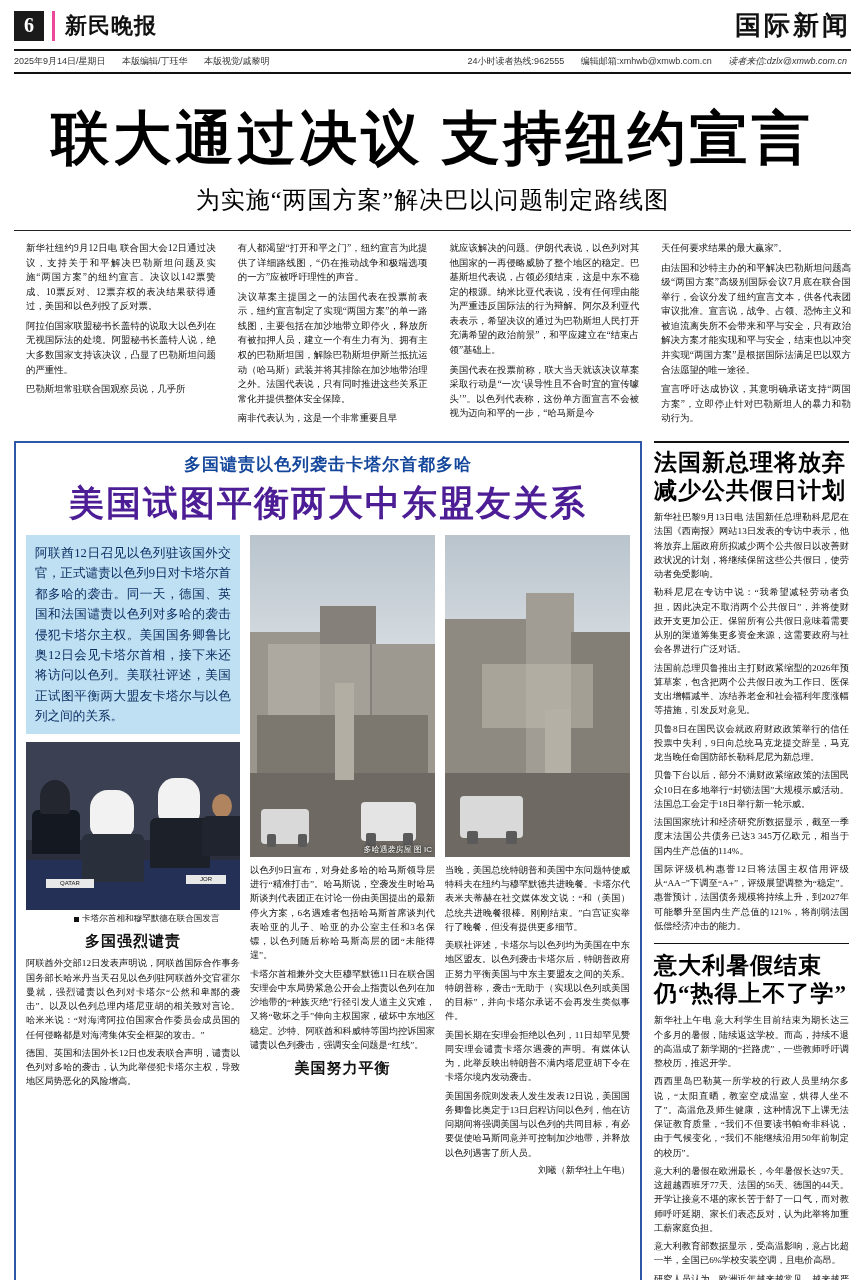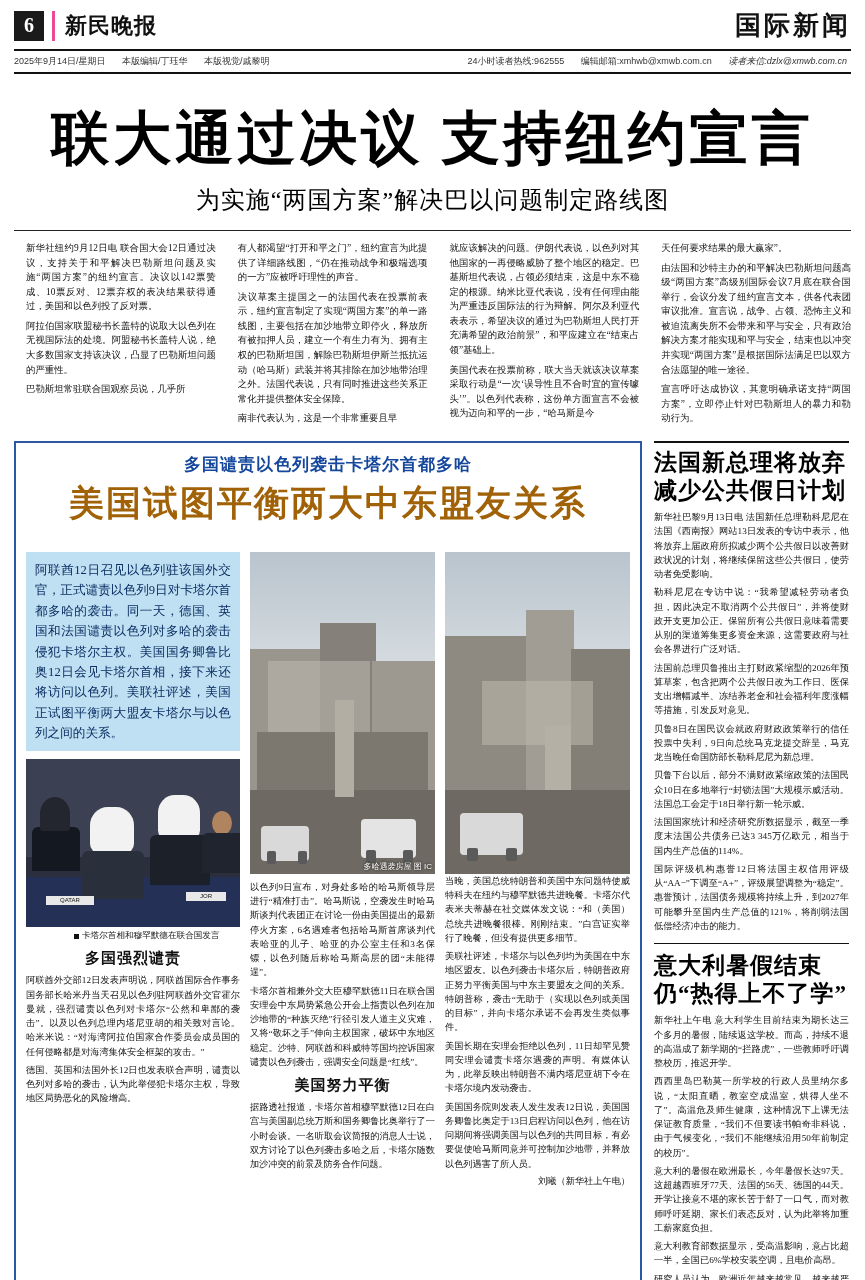--- a/index.html
+++ b/index.html
@@ -78,23 +78,23 @@
   .body-wrap{display:flex;padding:10px 14px 0 14px;gap:12px;}
   .left-block{width:628px;border:2px solid #2b57a6;padding:8px 10px 10px 10px;box-sizing:border-box;}
   .right-block{width:195px;}
 
   .kicker{
     text-align:center;color:#15489c;font-weight:bold;
     font-family:"Liberation Serif", serif;
     font-size:17px;letter-spacing:1px;margin:2px 0 4px 0;
   }
   .big-title{
-    text-align:center;color:#a16207;font-weight:bold;
-    font-family:"Liberation Serif", serif;
-    font-size:35px;letter-spacing:2px;margin:2px 0 25px 0;
+    text-align:center;color:#4c1d95;font-weight:bold;
+    font-family:"Liberation Serif", serif;
+    font-size:35px;letter-spacing:2px;margin:2px 0 8px 0;
   }
 
   .grid2{display:flex;gap:10px;}
   .col-a{width:215px;}
   .col-b{width:186px;}
   .col-c{width:186px;}
 
   .lead-box{
     background:#bfe0f2;color:#0b2e63;
     font-family:"Liberation Serif", serif;
@@ -261,40 +261,39 @@
               <div class="carw" style="left:83%;bottom:3.5%;width:5%;height:4%;"></div>
               <div class="bld" style="left:46%;top:46%;width:10%;height:30%;background:#b3aea4;"></div>
             </div>
             <div class="cap">多哈遇袭房屋    图 IC</div>
           </div>
 
           <p class="tiny" style="margin-top:6px;">以色列9日宣布，对身处多哈的哈马斯领导层进行“精准打击”。哈马斯说，空袭发生时哈马斯谈判代表团正在讨论一份由美国提出的最新停火方案，6名遇难者包括哈马斯首席谈判代表哈亚的儿子、哈亚的办公室主任和3名保镖，以色列随后称哈马斯高层的团“未能得逞”。</p>
           <p class="tiny">卡塔尔首相兼外交大臣穆罕默德11日在联合国安理会中东局势紧急公开会上指责以色列在加沙地带的“种族灭绝”行径引发人道主义灾难，又将“敬坏之手”伸向主权国家，破坏中东地区稳定。沙特、阿联酋和科威特等国均控诉国家谴责以色列袭击，强调安全问题是“红线”。</p>
 
           <div class="sub-h">美国努力平衡</div>
-          <p class="tiny">据路透社报道，卡塔尔首相穆罕默德12日在白宫与美国副总统万斯和国务卿鲁比奥举行了一小时会谈。一名听取会议简报的消息人士说，双方讨论了以色列袭击多哈之后，卡塔尔随数加沙冲突的前景及防务合作问题。</p>
         </div>
 
         <div class="col-c">
           <div class="photo" style="height:322px;">
             <div class="rubble">
               <div class="sky"></div>
               <div class="bld" style="left:0;top:26%;width:46%;height:50%;background:#8e8a82;"></div>
               <div class="bld" style="left:44%;top:18%;width:26%;height:58%;background:#a29d94;"></div>
               <div class="bld" style="left:68%;top:30%;width:32%;height:46%;background:#837f77;"></div>
               <div class="dust" style="left:20%;top:40%;width:60%;height:20%;"></div>
               <div class="ground"></div>
               <div class="car" style="left:8%;bottom:6%;width:34%;height:13%;"></div>
               <div class="carw" style="left:12%;bottom:4%;width:6%;height:4%;"></div>
               <div class="carw" style="left:33%;bottom:4%;width:6%;height:4%;"></div>
               <div class="bld" style="left:54%;bottom:26%;width:14%;height:20%;background:#b5b0a6;"></div>
             </div>
           </div>
 
-          <p class="tiny" style="margin-top:0;">当晚，美国总统特朗普和美国中东问题特使威特科夫在纽约与穆罕默德共进晚餐。卡塔尔代表米夫蒂赫在社交媒体发文说：“和（美国）总统共进晚餐很棒。刚刚结束。”白宫证实举行了晚餐，但没有提供更多细节。</p>
+          <p class="tiny" style="margin-top:6px;">当晚，美国总统特朗普和美国中东问题特使威特科夫在纽约与穆罕默德共进晚餐。卡塔尔代表米夫蒂赫在社交媒体发文说：“和（美国）总统共进晚餐很棒。刚刚结束。”白宫证实举行了晚餐，但没有提供更多细节。</p>
           <p class="tiny">美联社评述，卡塔尔与以色列均为美国在中东地区盟友。以色列袭击卡塔尔后，特朗普政府正努力平衡美国与中东主要盟友之间的关系。特朗普称，袭击“无助于（实现以色列或美国的目标”，并向卡塔尔承诺不会再发生类似事件。</p>
           <p class="tiny">美国长期在安理会拒绝以色列，11日却罕见赞同安理会谴责卡塔尔遇袭的声明。有媒体认为，此举反映出特朗普不满内塔尼亚胡下令在卡塔尔境内发动袭击。</p>
           <p class="tiny">美国国务院则发表人发生发表12日说，美国国务卿鲁比奥定于13日启程访问以色列，他在访问期间将强调美国与以色列的共同目标，有必要促使哈马斯同意并可控制加沙地带，并释放以色列遇害了所人员。</p>
           <div class="signoff">
             <span>刘曦（新华社上午电）</span>
           </div>
         </div>
       </div>
     </div>
 

